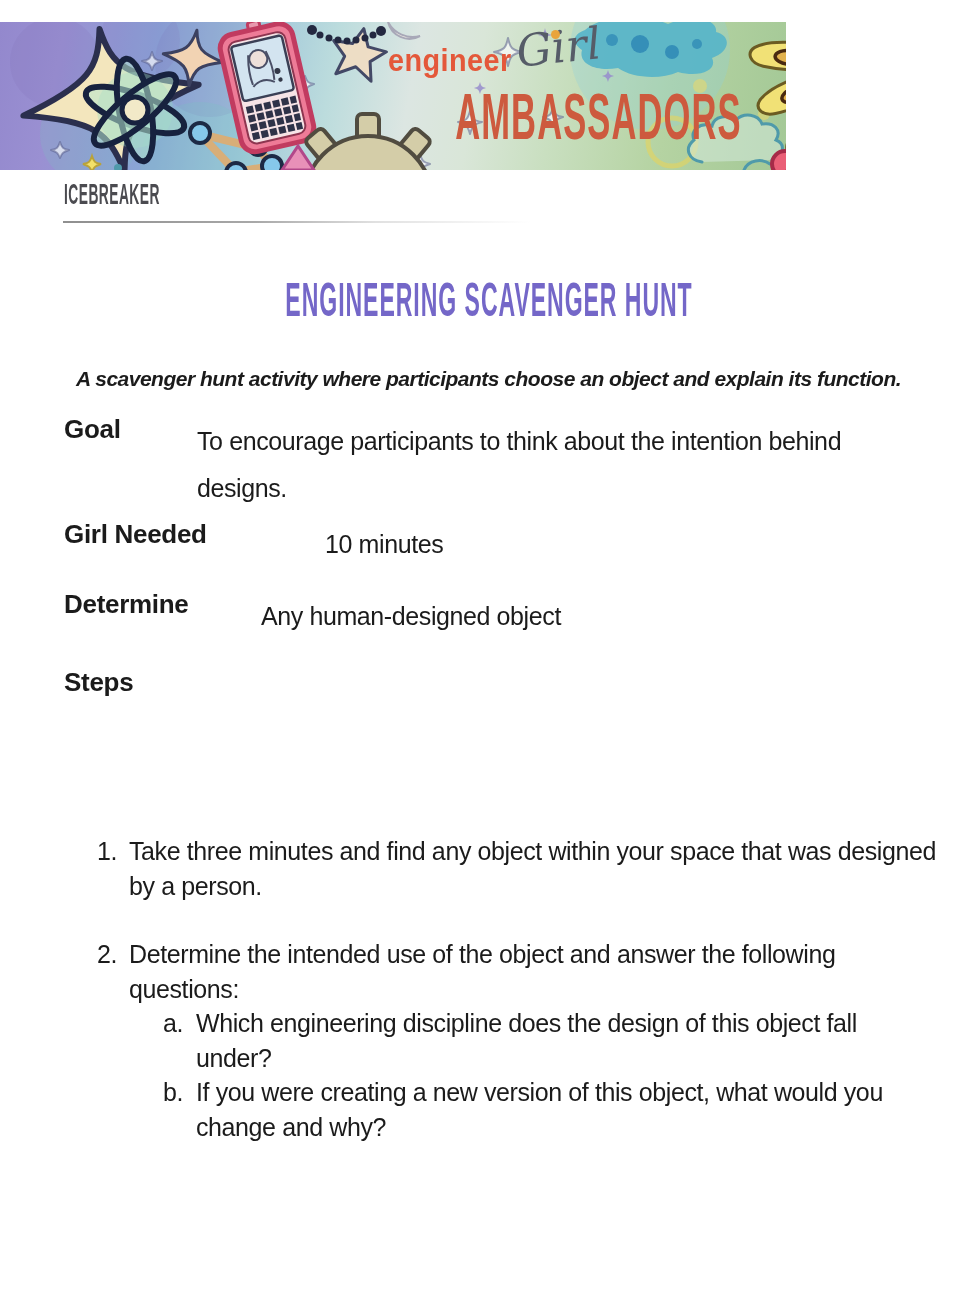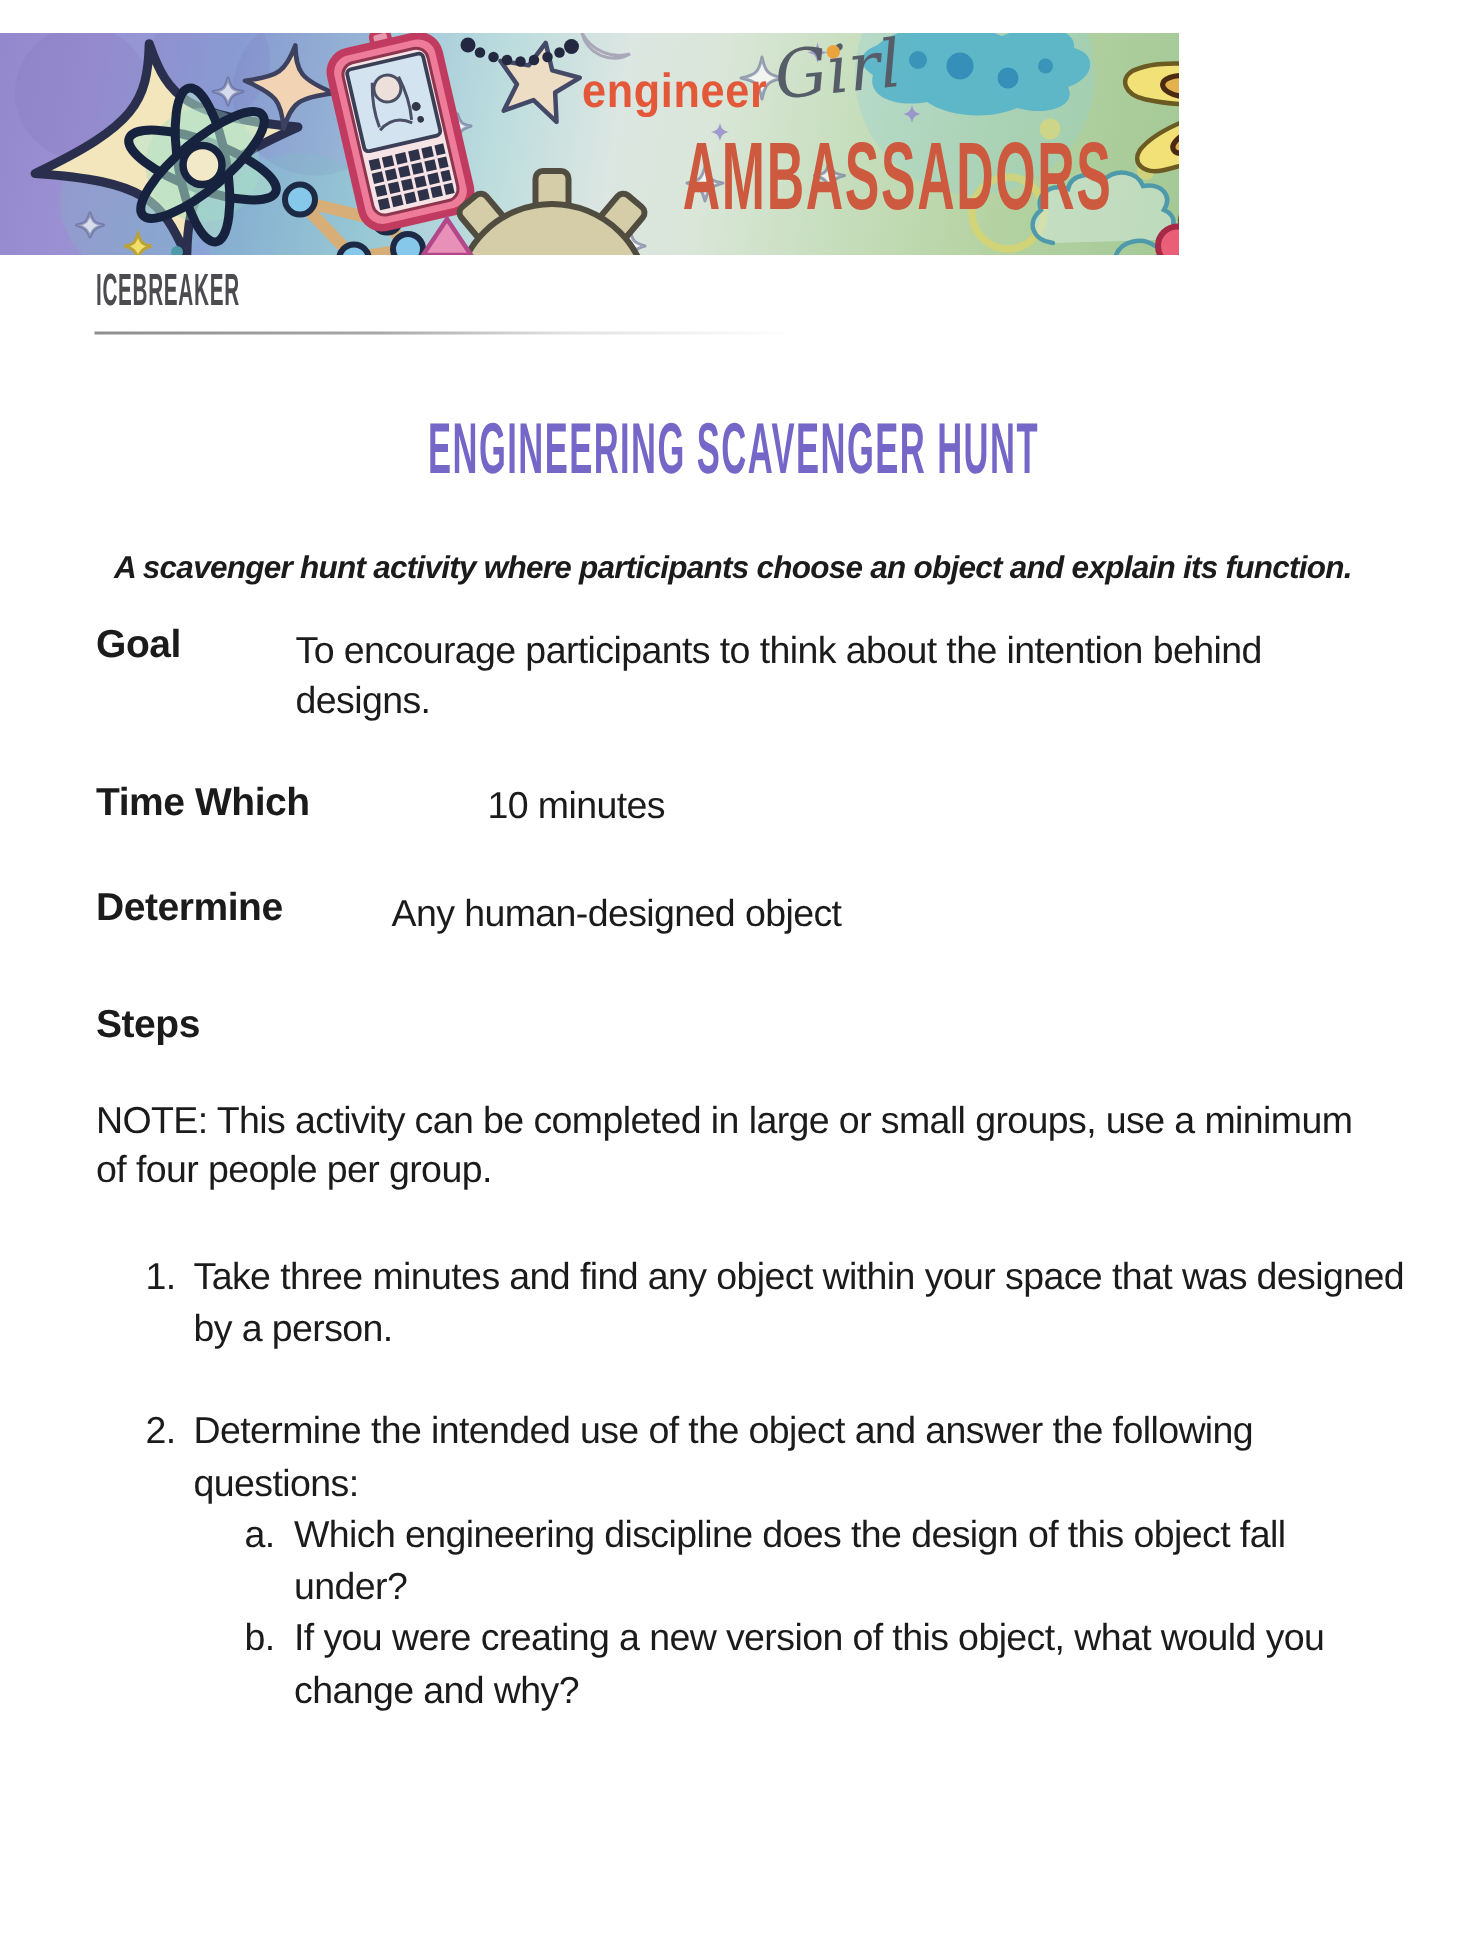--- a/index.html
+++ b/index.html
@@ -55,21 +55,21 @@
     font-weight:bold; font-style:italic; letter-spacing:-0.5px; white-space:nowrap;
   }
   .sec-label {
     position:absolute; font-size:26px; font-weight:bold; letter-spacing:-0.3px;
     white-space:nowrap; color:#1b1b1b;
   }
   .lbl-goal      { left:64px; top:414px; }
   .lbl-time      { left:64px; top:519px; }
   .lbl-materials { left:64px; top:589px; }
   .lbl-steps     { left:64px; top:667px; }
-  .body-text { position:absolute; font-size:25px; line-height:33px;
+  .body-text { position:absolute; font-size:25px; line-height:47px;
     letter-spacing:-0.4px; color:#1b1b1b; }
   .val-goal      { left:197px; top:418px; width:690px; }
   .val-time      { left:325px; top:521px; white-space:nowrap; }
   .val-materials { left:261px; top:593px; white-space:nowrap; }
   .note          { left:64px;  top:731px; width:860px; }
   .step { position:absolute; display:flex; font-size:25px; line-height:35px;
     letter-spacing:-0.4px; color:#1b1b1b; }
   .step .num { flex:none; width:32px; }
   .step .ltr { flex:none; width:33px; }
   .step1 { left:97px;  top:834px; }  .step1 .txt { width:815px; }
@@ -286,29 +286,28 @@
   <div class="eyebrow">ICEBREAKER</div>
   <div class="rule"></div>
 
   <h1 class="title">ENGINEERING SCAVENGER HUNT</h1>
 
   <p class="subtitle">A scavenger hunt activity where participants choose an object and explain its function.</p>
 
   <div class="sec-label lbl-goal">Goal</div>
   <div class="body-text val-goal">To encourage participants to think about the intention behind designs.</div>
 
-  <div class="sec-label lbl-time">Time Which</div>
+  <div class="sec-label lbl-time">Girl Needed</div>
   <div class="body-text val-time">10 minutes</div>
 
   <div class="sec-label lbl-materials">Determine</div>
   <div class="body-text val-materials">Any human-designed object</div>
 
   <div class="sec-label lbl-steps">Steps</div>
 
-  <div class="body-text note">NOTE: This activity can be completed in large or small groups, use a minimum of four people per group.</div>
 
   <div class="step step1">
     <span class="num">1.</span>
     <span class="txt">Take three minutes and find any object within your space that was designed by a person.</span>
   </div>
 
   <div class="step step2">
     <span class="num">2.</span>
     <span class="txt">Determine the intended use of the object and answer the following questions:</span>
   </div>

